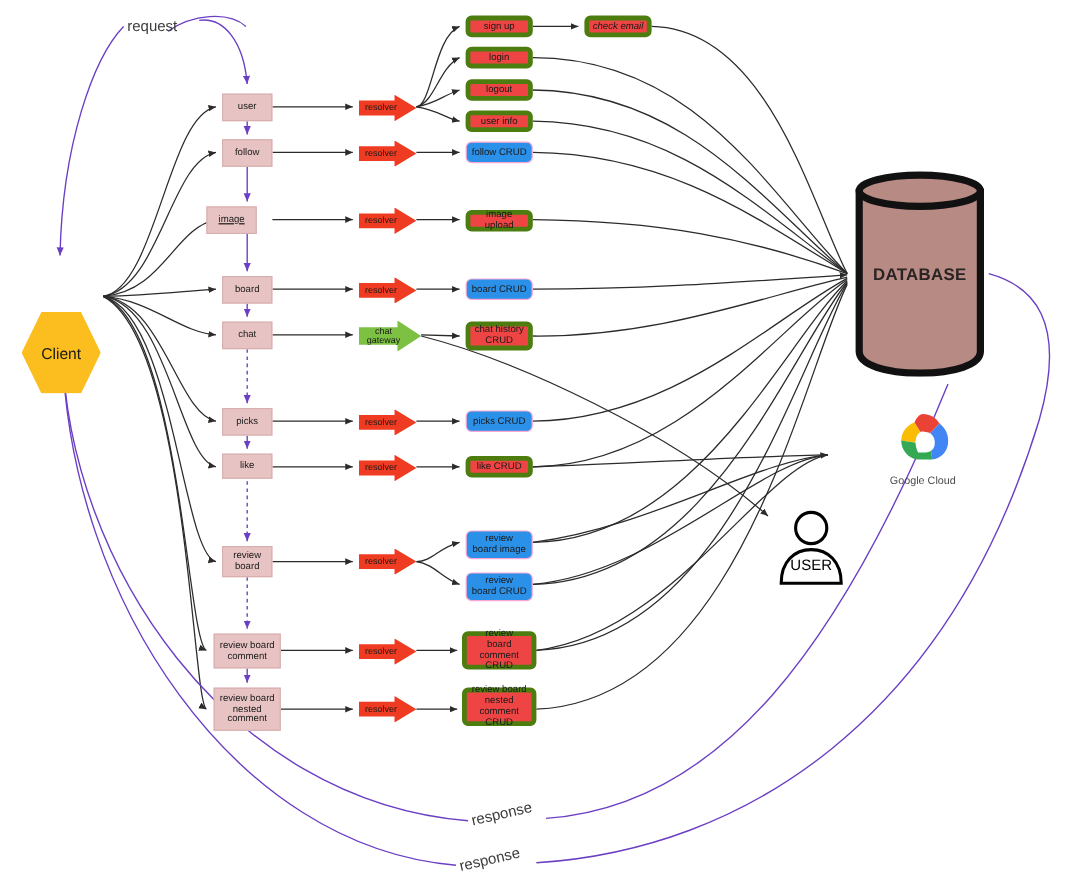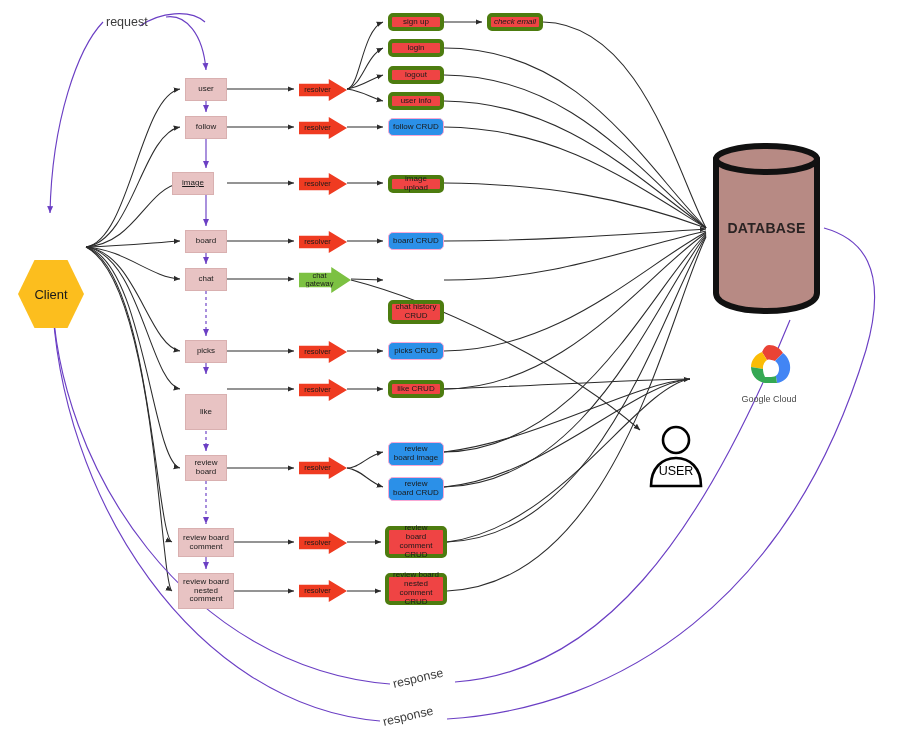--- a/index.html
+++ b/index.html
@@ -252,21 +252,21 @@
     <span>Client</span>
   </div>
 
   <div id="services-layer">
       <div class="node svc" style="left: 185px; top: 78px; width: 42px; height: 23px;">user</div>
       <div class="node svc" style="left: 185px; top: 116px; width: 42px; height: 23px;">follow</div>
       <div class="node svc" style="left: 172px; top: 172px; width: 42px; height: 23px; text-decoration: underline;">image</div>
       <div class="node svc" style="left: 185px; top: 230px; width: 42px; height: 23px;">board</div>
       <div class="node svc" style="left: 185px; top: 268px; width: 42px; height: 23px;">chat</div>
       <div class="node svc" style="left: 185px; top: 340px; width: 42px; height: 23px;">picks</div>
-      <div class="node svc" style="left: 185px; top: 378px; width: 42px; height: 36px; margin-top: 16px;">like</div>
+      <div class="node svc" style="left: 185px; top: 378px; width: 42px; height: 21px;">like</div>
       <div class="node svc" style="left: 185px; top: 455px; width: 42px; height: 26px;">review
 board</div>
       <div class="node svc" style="left: 178px; top: 528px; width: 56px; height: 29px;">review board
 comment</div>
       <div class="node svc" style="left: 178px; top: 573px; width: 56px; height: 36px;">review board
 nested
 comment</div>
     </div>
   <div id="processors-layer">
       <div class="arrowshape arrow-red" style="left: 299px; top: 79px; width: 48px; height: 22px;">resolver</div>
@@ -283,21 +283,21 @@
     </div>
   <div id="endpoints-layer">
       <div class="node ep ep-light" style="left: 388px; top: 13px; width: 56px; height: 18px;">sign up</div>
       <div class="node ep ep-light" style="left: 487px; top: 13px; width: 56px; height: 18px; font-style: italic;">check email</div>
       <div class="node ep ep-light" style="left: 388px; top: 39px; width: 56px; height: 18px;">login</div>
       <div class="node ep ep-light" style="left: 388px; top: 66px; width: 56px; height: 18px;">logout</div>
       <div class="node ep ep-light" style="left: 388px; top: 92px; width: 56px; height: 18px;">user info</div>
       <div class="node ep ep-strong" style="left: 388px; top: 118px; width: 56px; height: 18px;">follow CRUD</div>
       <div class="node ep ep-light" style="left: 388px; top: 175px; width: 56px; height: 18px;">image upload</div>
       <div class="node ep ep-strong" style="left: 388px; top: 232px; width: 56px; height: 18px;">board CRUD</div>
-      <div class="node ep ep-light" style="left: 388px; top: 268px; width: 56px; height: 24px; margin-top: 32px;">chat history
+      <div class="node ep ep-light" style="left: 388px; top: 268px; width: 56px; height: 24px;">chat history
 CRUD</div>
       <div class="node ep ep-strong" style="left: 388px; top: 342px; width: 56px; height: 18px;">picks CRUD</div>
       <div class="node ep ep-light" style="left: 388px; top: 380px; width: 56px; height: 18px;">like CRUD</div>
       <div class="node ep ep-strong" style="left: 388px; top: 442px; width: 56px; height: 24px;">review
 board image</div>
       <div class="node ep ep-strong" style="left: 388px; top: 477px; width: 56px; height: 24px;">review
 board CRUD</div>
       <div class="node ep ep-light" style="left: 385px; top: 526px; width: 62px; height: 32px;">review
 board comment
 CRUD</div>

